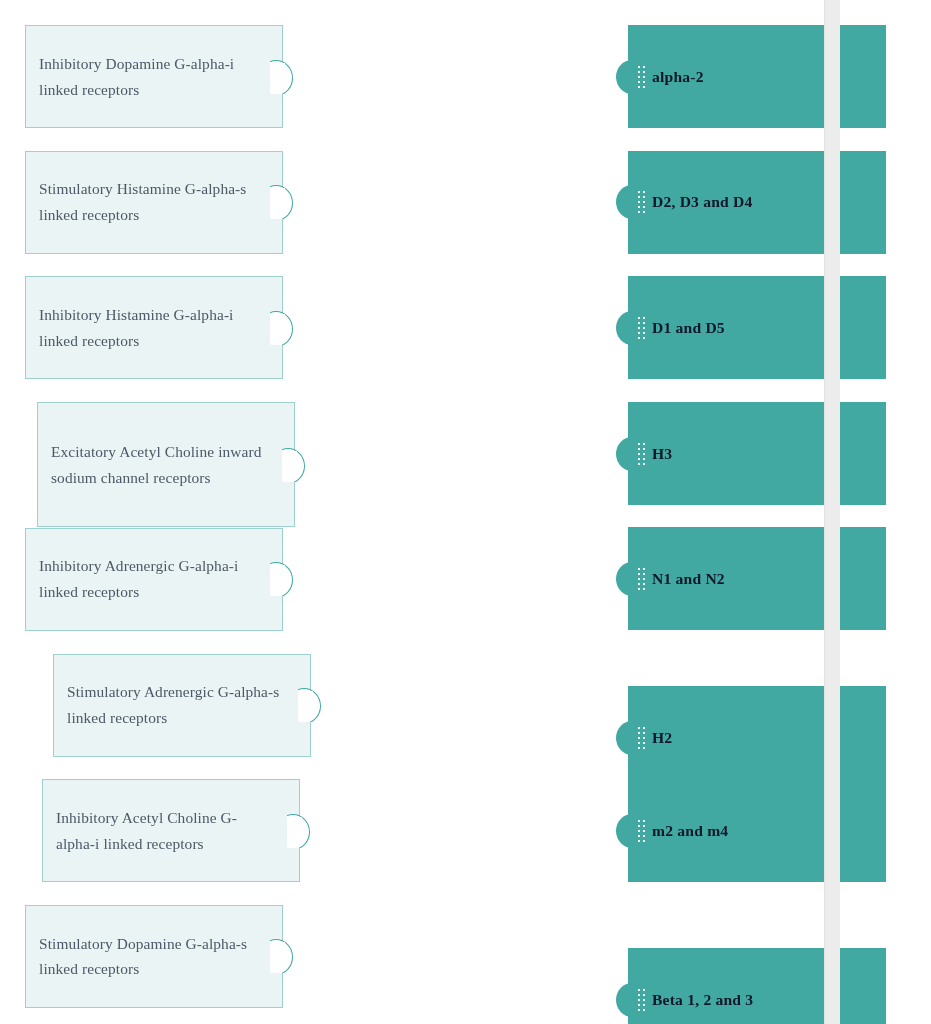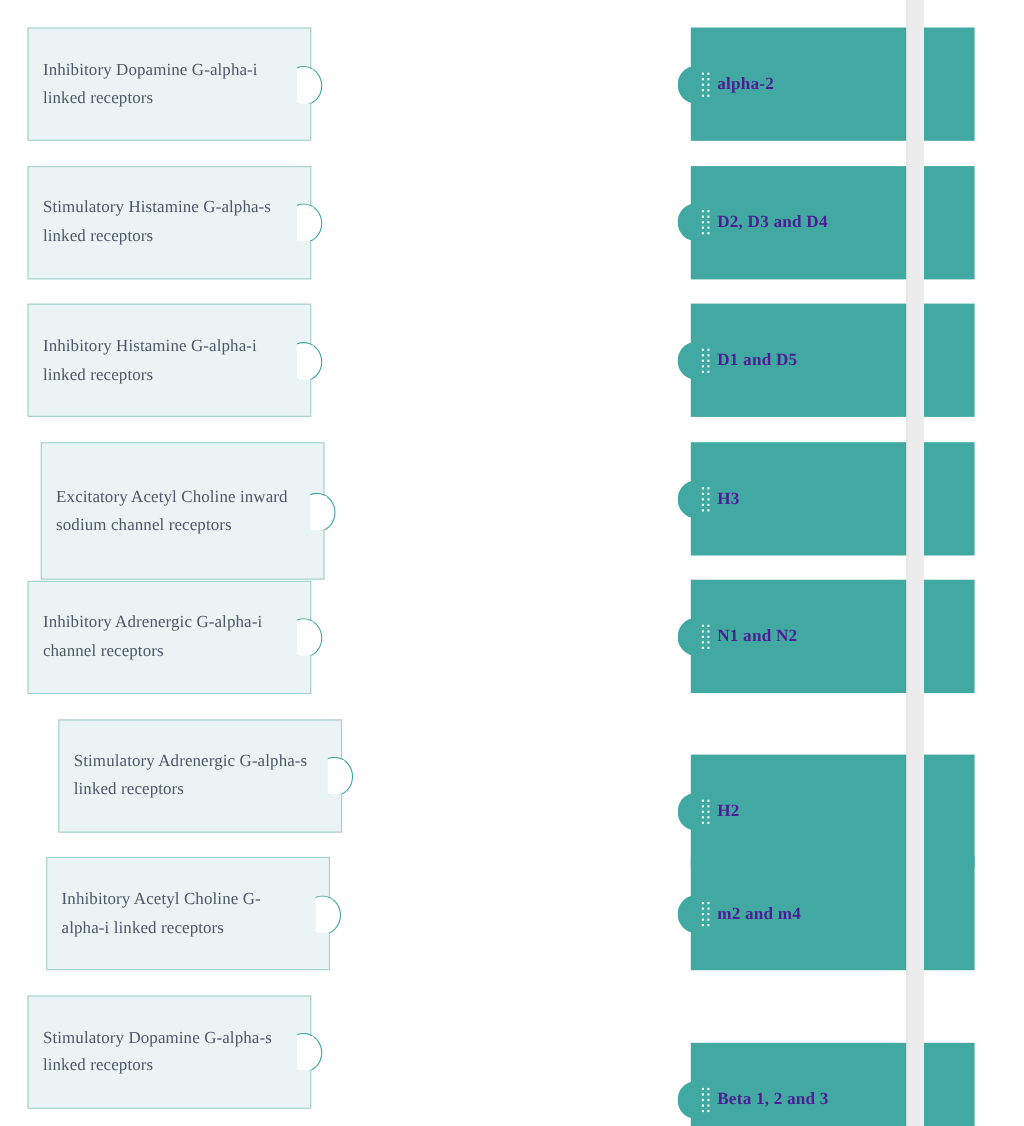--- a/index.html
+++ b/index.html
@@ -127,21 +127,21 @@
     display: flex;
     align-items: center;
     padding: 0 14px 0 24px;
     cursor: grab;
   }
 
   .answer-text {
     font-size: 15.6px;
     font-weight: bold;
     line-height: 1.5;
-    color: #4c1d95;
+    color: #0f172a;
     letter-spacing: 0.2px;
   }
 
   
   .knob {
     position: absolute;
     left: -12px;
     top: 50%;
     transform: translateY(-50%);
     width: 24px;
@@ -207,21 +207,21 @@
           </div>
         </div>
         <div class="row" style="top: 377.1px; height: 125px; margin-left: 12px;">
           <div class="prompt-card">
             <span class="prompt-text">Excitatory Acetyl Choline inward sodium channel receptors</span>
             <span class="socket"></span>
           </div>
         </div>
         <div class="row" style="top: 502.8px; height: 103px;">
           <div class="prompt-card">
-            <span class="prompt-text">Inhibitory Adrenergic G-alpha-i channel receptors</span>
+            <span class="prompt-text">Inhibitory Adrenergic G-alpha-i linked receptors</span>
             <span class="socket"></span>
           </div>
         </div>
         <div class="row" style="top: 628.5px; height: 103px; margin-left: 28px;">
           <div class="prompt-card">
             <span class="prompt-text">Stimulatory Adrenergic G-alpha-s linked receptors</span>
             <span class="socket"></span>
           </div>
         </div>
         <div class="row" style="top: 754.2px; height: 103px; padding-left: 17px;">

